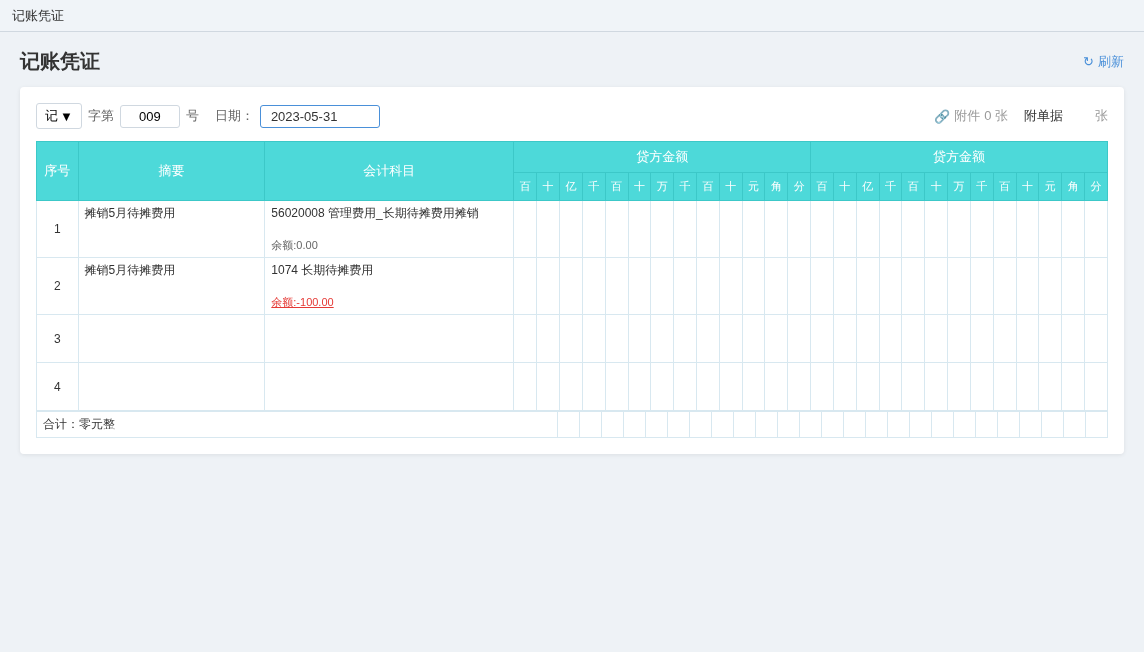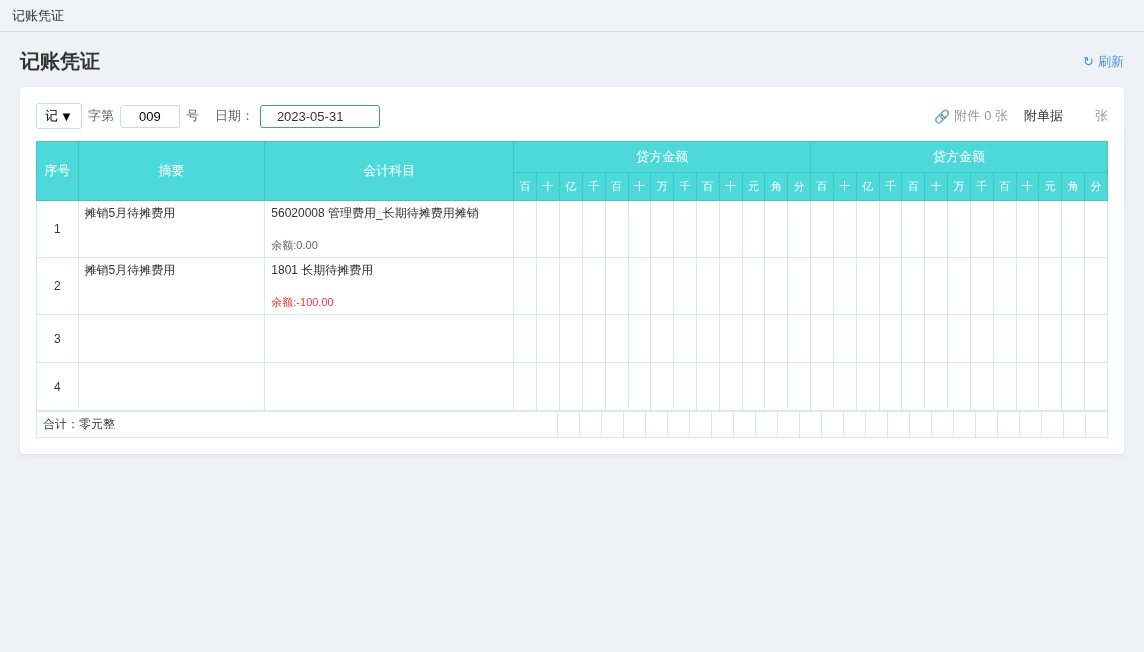--- a/index.html
+++ b/index.html
@@ -86,21 +86,21 @@
       border-radius: 3px;
       padding: 3px 8px;
       font-size: 13px;
       width: 60px;
       text-align: center;
       background: #fff;
     }
     .date-field {
       border: 1px solid #4a90d9;
       border-radius: 3px;
-      padding: 3px 16px;
+      padding: 3px 10px;
       font-size: 13px;
       width: 120px;
       background: #fff;
       color: #333;
     }
     .attachment-area {
       margin-left: auto;
       display: flex;
       align-items: center;
       gap: 16px;
@@ -150,20 +150,21 @@
     .col-seq { width: 40px; text-align: center; }
     .col-summary { width: 180px; }
     .col-account { width: 240px; }
     .balance-text {
       color: #666;
       font-size: 11px;
       margin-top: 16px;
     }
     .balance-negative {
       color: #e53935;
+      text-decoration: underline;
     }
     .footer-row {
       display: flex;
       align-items: center;
       gap: 40px;
       padding: 10px 4px 4px;
       color: #999;
       font-size: 12px;
     }
     .footer-item {
@@ -314,21 +315,21 @@
             <td class="digit-col" style="height:autopx;"></td>
             <td class="digit-col" style="height:autopx;"></td>
             <td class="digit-col" style="height:autopx;"></td>
   </tr>
           <tr>
     <td class="col-seq" style="text-align:center; vertical-align:middle;">2</td>
     <td class="col-summary" style="min-height:autopx;">
       <div>摊销5月待摊费用</div>
     </td>
     <td class="col-account">
-      <div>1801 长期待摊费用</div>
+      <div>1074 长期待摊费用</div>
       <div class="balance-text balance-negative">余额:-100.00</div>
     </td>
     <td class="digit-col" style="height:autopx;"></td>
             <td class="digit-col" style="height:autopx;"></td>
             <td class="digit-col" style="height:autopx;"></td>
             <td class="digit-col" style="height:autopx;"></td>
             <td class="digit-col" style="height:autopx;"></td>
             <td class="digit-col" style="height:autopx;"></td>
             <td class="digit-col" style="height:autopx;"></td>
             <td class="digit-col" style="height:autopx;"></td>

